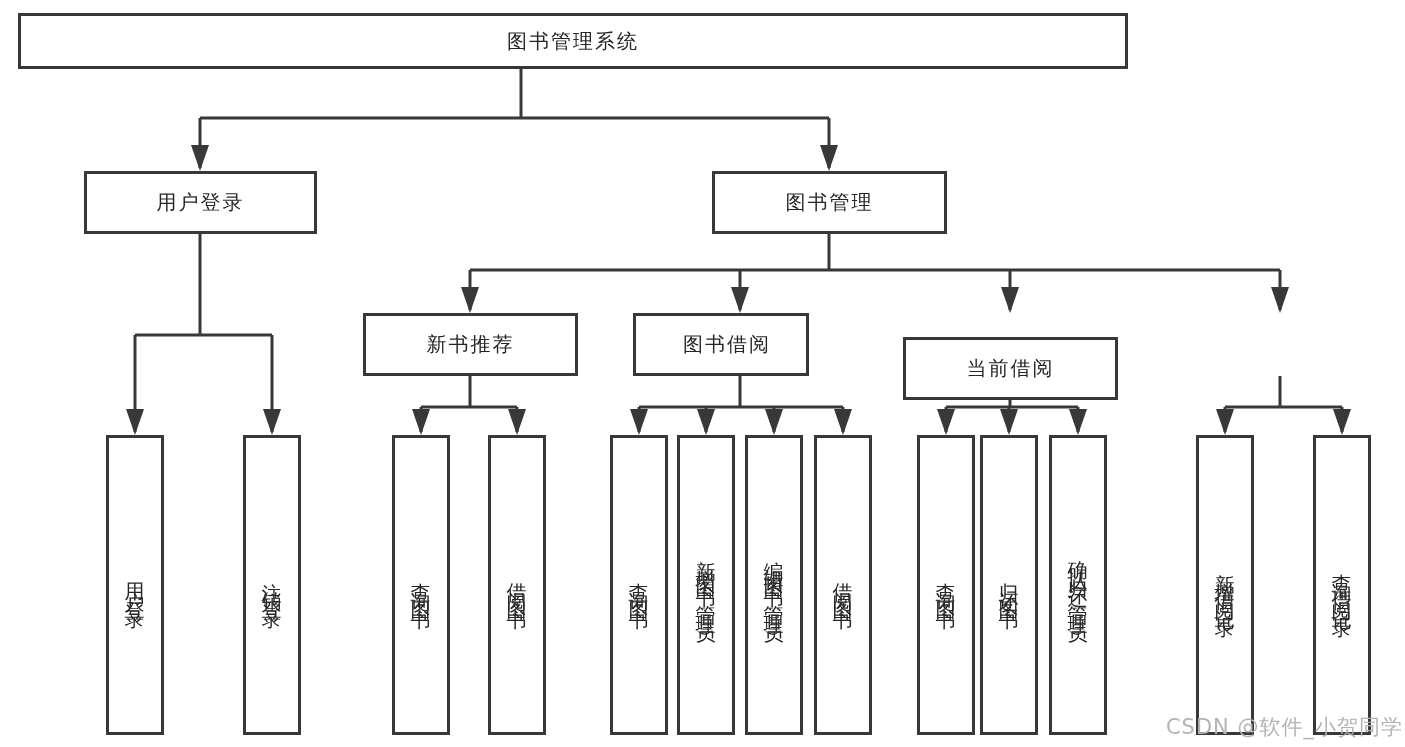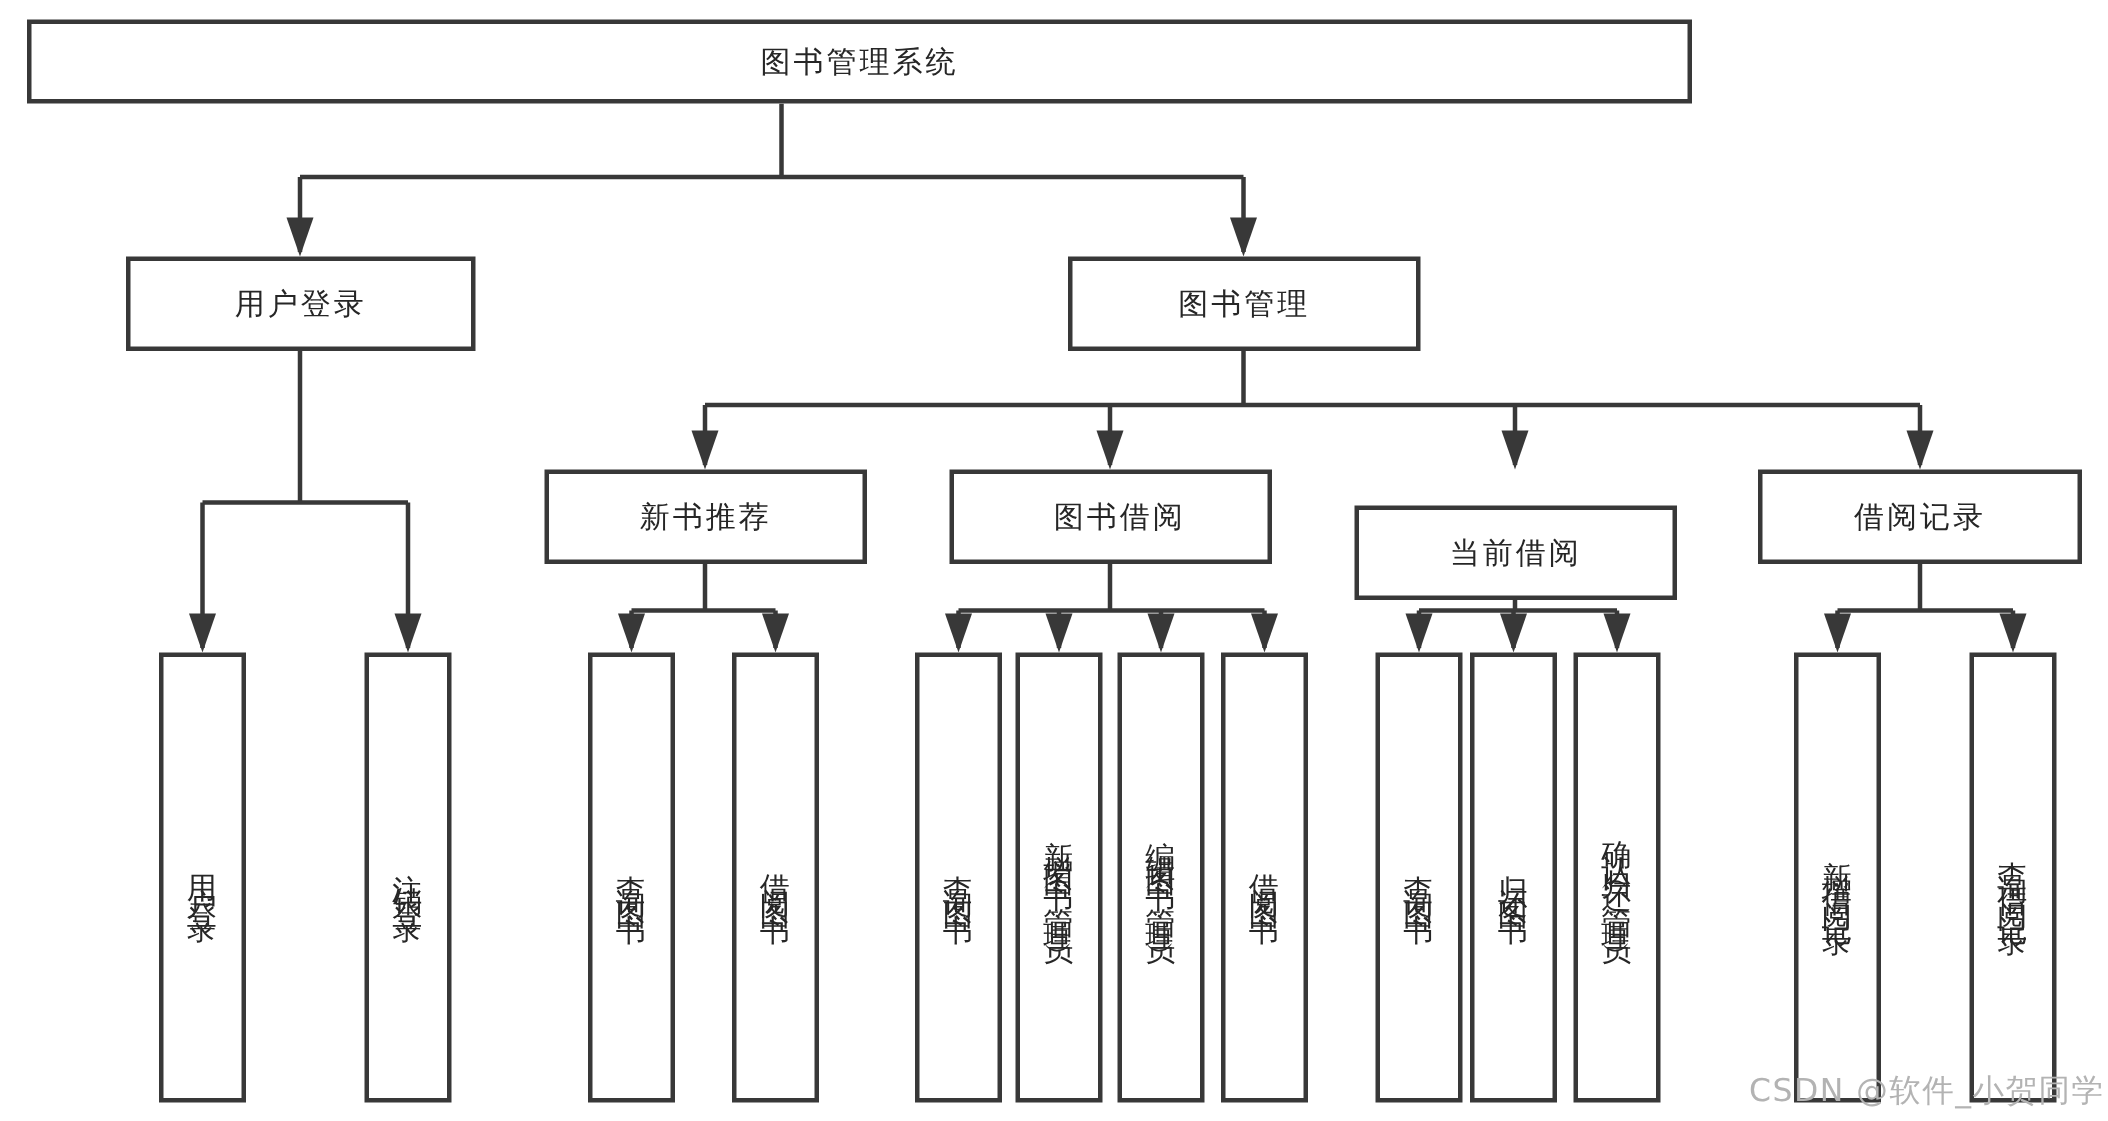--- a/index.html
+++ b/index.html
@@ -41,21 +41,21 @@
     text-orientation: mixed;
     letter-spacing: 9px;
     line-height: 1;
     white-space: nowrap;
   }
   
   .n-root  { left: 18px;   top: 13px;  width: 1110px; height: 56px; }
   .n-login { left: 84px;   top: 171px; width: 233px;  height: 63px; }
   .n-mgmt  { left: 712px;  top: 171px; width: 235px;  height: 63px; }
   .n-nb    { left: 363px;  top: 313px; width: 215px;  height: 63px; }
-  .n-bw    { left: 633px;  top: 313px; width: 215px;  height: 63px; padding-left: 12px; }
+  .n-bw    { left: 633px;  top: 313px; width: 176px;  height: 63px; padding-left: 12px; }
   .n-cur   { left: 903px;  top: 313px; width: 215px;  height: 63px; margin-top: 24px; }
   .n-rec   { left: 1172px; top: 313px; width: 216px;  height: 63px; }
   .leaf    { top: 435px; width: 58px; height: 300px; }
   .n-l1 { left: 106px; }  .n-l2 { left: 243px; }
   .n-q1 { left: 392px; }  .n-b1 { left: 488px; }
   .n-q2 { left: 610px; }  .n-add { left: 677px; } .n-edit { left: 745px; } .n-b2 { left: 814px; }
   .n-q3 { left: 917px; }  .n-ret { left: 980px; } .n-conf { left: 1049px; }
   .n-ar { left: 1196px; } .n-qr { left: 1313px; }
   .watermark {
     position: absolute;
@@ -128,23 +128,20 @@
 
   <div class="node n-mgmt">
     <span>图书管理</span>
   </div>
   <div class="node n-bw">
     <span>图书借阅</span>
   </div>
   <div class="node n-cur">
     <span>当前借阅</span>
   </div>
-  <div class="node n-rec">
-    <span>借阅记录</span>
-  </div>
 
   <div class="node vnode leaf n-l1">
     <span>用户登录</span>
   </div>
   <div class="node vnode leaf n-l2">
     <span>注销登录</span>
   </div>
 
   <div class="node vnode leaf n-q1">
     <span>查询图书</span>

